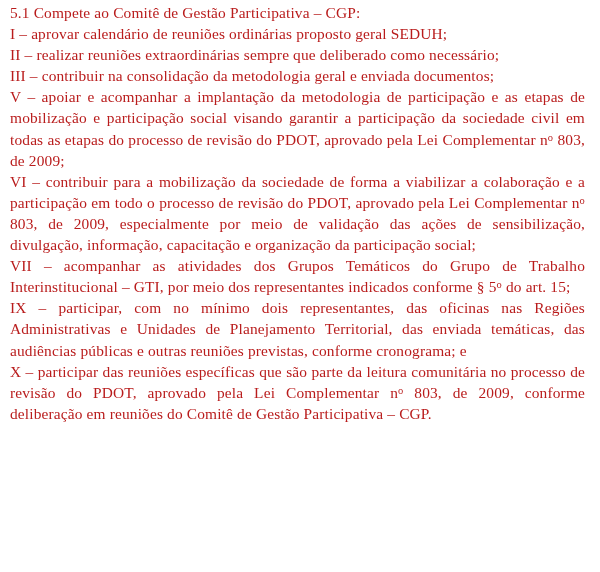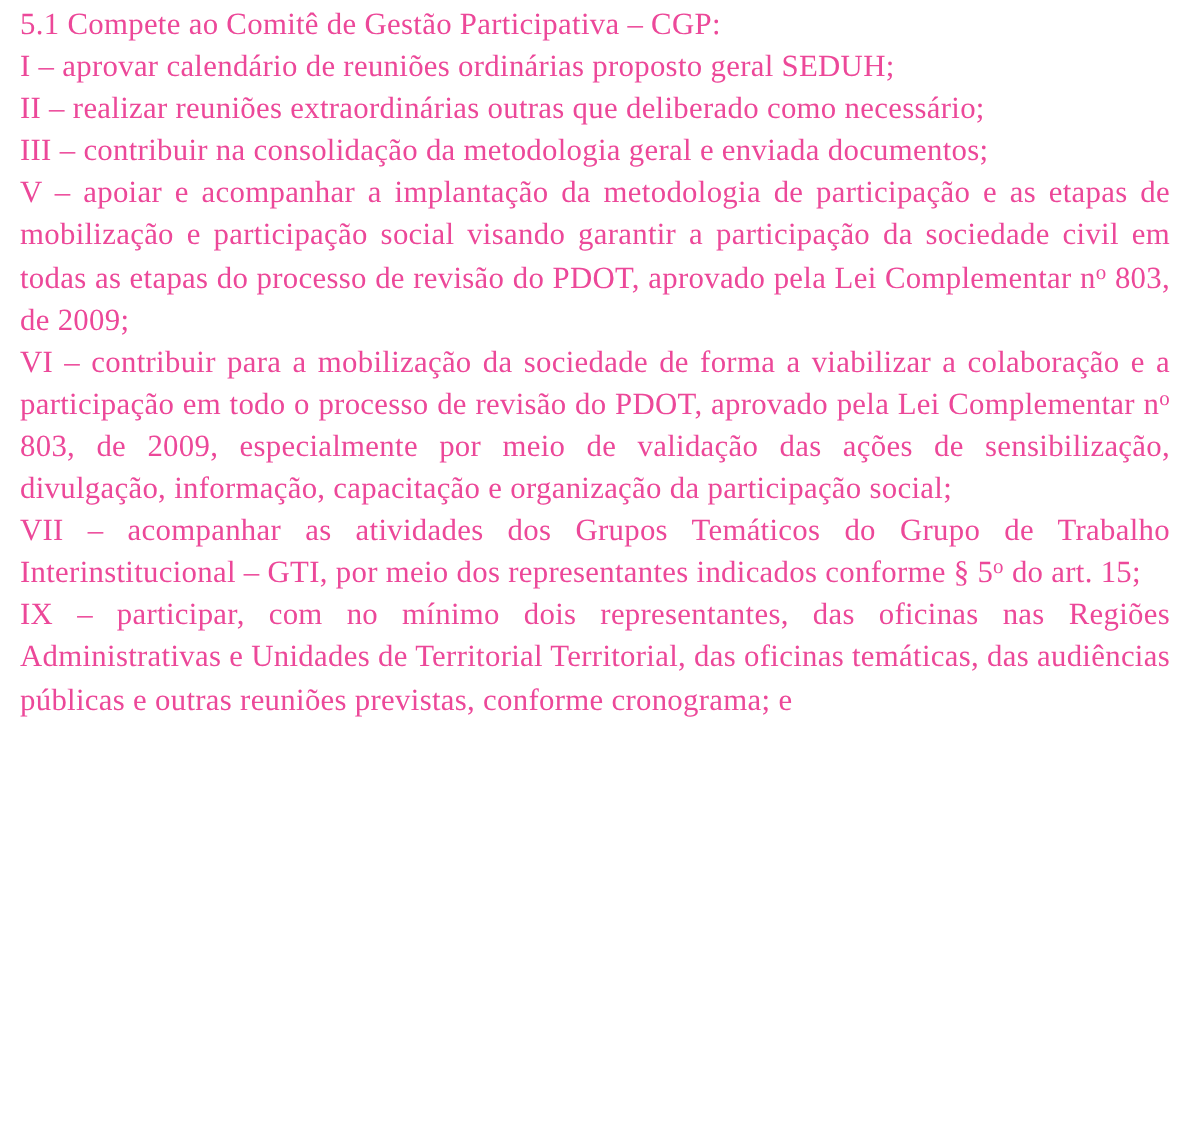--- a/index.html
+++ b/index.html
@@ -28,21 +28,21 @@
     top: 2px;
     width: 575px;
   }
   .para {
     margin: 0;
     padding: 0;
     text-align: justify;
     text-justify: inter-word;
     font-size: 15.4px;
     line-height: 21.1px;
-    color: #ec4899;
+    color: #b91c1c;
     -webkit-font-smoothing: antialiased;
     letter-spacing: 0.01em;
   }
   
   .para:last-child {
     text-align-last: left;
   }
   sup.ord {
     font-size: 0.68em;
     vertical-align: 0.42em;
@@ -52,29 +52,30 @@
 </head>
 <body>
 
 <div id="doc">
   <div class="page-body">
 
     <p class="para">5.1 Compete ao Comitê de Gestão Participativa – CGP:</p>
 
     <p class="para">I – aprovar calendário de reuniões ordinárias proposto geral SEDUH;</p>
 
-    <p class="para">II – realizar reuniões extraordinárias outras que deliberado como necessário;</p>
+    <p class="para">II – realizar reuniões extraordinárias sempre que deliberado como necessário;</p>
 
     <p class="para">III – contribuir na consolidação da metodologia geral e enviada documentos;</p>
 
 
     <p class="para">V – apoiar e acompanhar a implantação da metodologia de participação e as etapas de mobilização e participação social visando garantir a participação da sociedade civil em todas as etapas do processo de revisão do PDOT, aprovado pela Lei Complementar n<sup class="ord">o</sup> 803, de 2009;</p>
 
     <p class="para">VI – contribuir para a mobilização da sociedade de forma a viabilizar a colaboração e a participação em todo o processo de revisão do PDOT, aprovado pela Lei Complementar n<sup class="ord">o</sup> 803, de 2009, especialmente por meio de validação das ações de sensibilização, divulgação, informação, capacitação e organização da participação social;</p>
 
     <p class="para">VII – acompanhar as atividades dos Grupos Temáticos do Grupo de Trabalho Interinstitucional – GTI, por meio dos representantes indicados conforme § 5<sup class="ord">o</sup> do art. 15;</p>
 
 
-    <p class="para">IX – participar, com no mínimo dois representantes, das oficinas nas Regiões Administrativas e Unidades de Territorial Territorial, das oficinas temáticas, das audiências públicas e outras reuniões previstas, conforme cronograma; e</p>
+    <p class="para">IX – participar, com no mínimo dois representantes, das oficinas nas Regiões Administrativas e Unidades de Planejamento Territorial, das enviada temáticas, das audiências públicas e outras reuniões previstas, conforme cronograma; e</p>
 
+    <p class="para">X – participar das reuniões específicas que são parte da leitura comunitária no processo de revisão do PDOT, aprovado pela Lei Complementar n<sup class="ord">o</sup> 803, de 2009, conforme deliberação em reuniões do Comitê de Gestão Participativa – CGP.</p>
 
   </div>
 </div>
 
 </body></html>

